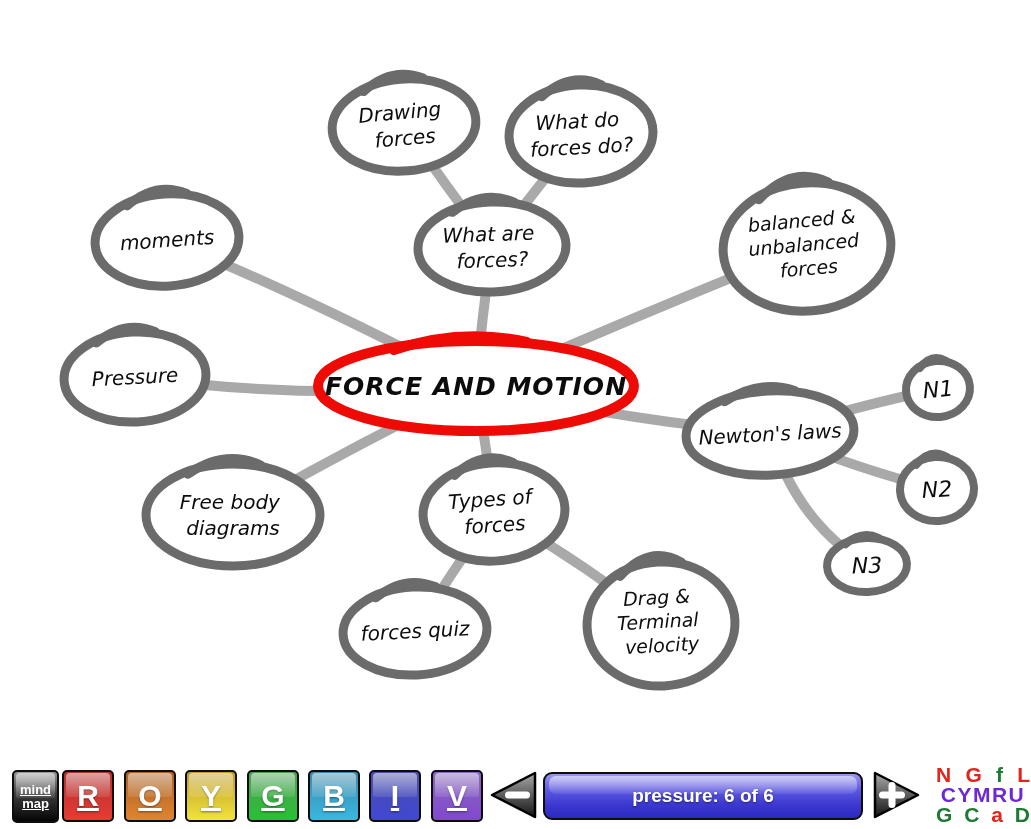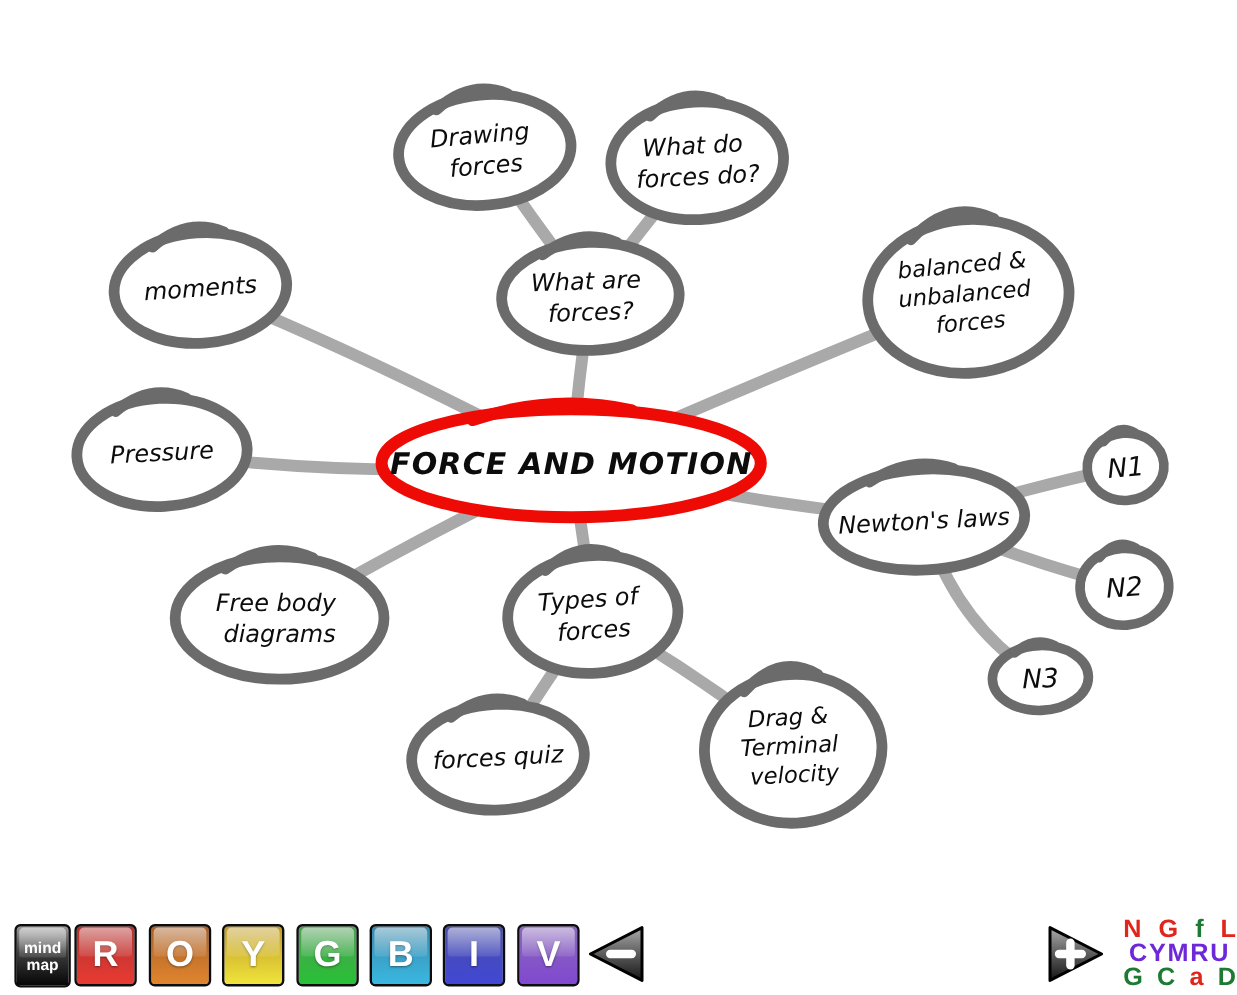--- a/index.html
+++ b/index.html
@@ -12,21 +12,21 @@
   .edge{fill:none;stroke:#a9a9a9;stroke-width:10;stroke-linecap:round;}
   .node ellipse{fill:#ffffff;stroke:#6b6b6b;stroke-width:9;}
   .node.small ellipse{stroke-width:8;}
   .node text{font-family:"DejaVu Sans",sans-serif;font-style:italic;font-size:20px;fill:#0c0c0c;text-anchor:middle;}
   .node.small text{font-size:22px;}
   .node.tight text{font-size:19px;}
   .center-node ellipse{stroke:#ee0b06;stroke-width:10;}
   .center-node text{font-weight:bold;font-size:25px;letter-spacing:1px;}
   
   #toolbar{position:absolute;left:0;top:758px;width:1031px;height:71px;}
-  .tbtn{position:absolute;box-sizing:border-box;border:2px solid #0d0d0d;border-radius:5px;cursor:pointer;}
+  .tbtn{position:absolute;box-sizing:border-box;border:2px solid #0d0d0d;border-radius:5px;cursor:pointer;text-decoration:underline;}
   .gloss::before{
     content:"";position:absolute;left:2px;right:2px;top:1px;height:50%;
     border-radius:4px 4px 2px 2px;
     background:linear-gradient(180deg,rgba(255,255,255,.55),rgba(255,255,255,.10));
     pointer-events:none;
   }
   #mindmap-btn{
     left:12px;top:12px;width:47px;height:53px;
     background:linear-gradient(180deg,#9a9a9a 0%,#3c3c3c 45%,#060606 100%);
     color:#fff;font-weight:bold;font-size:13px;line-height:14px;text-align:center;
@@ -242,20 +242,23 @@
       <linearGradient id="agL" x1="0" y1="0" x2="0" y2="1">
         <stop offset="0" stop-color="#ababab"></stop>
           <stop offset="0.5" stop-color="#5c5c5c"></stop>
           <stop offset="1" stop-color="#161616"></stop>
       </linearGradient>
     </defs>
     <polygon points="46,3 46,47 3,25" fill="url(#agL)" stroke="#000" stroke-width="2.5" stroke-linejoin="round"></polygon>
     <rect x="16" y="21.5" width="25" height="7" rx="3.5" fill="#fff"></rect>
   </svg>
 
+  <div id="status-bar" class="gloss">
+    <span style="position:relative;z-index:1;">pressure: 6 of 6</span>
+  </div>
 
   <svg class="navbtn" style="left:872px" width="49" height="50" viewBox="0 0 49 50">
     <defs>
       <linearGradient id="agR" x1="0" y1="0" x2="0" y2="1">
         <stop offset="0" stop-color="#ababab"></stop>
           <stop offset="0.5" stop-color="#5c5c5c"></stop>
           <stop offset="1" stop-color="#161616"></stop>
       </linearGradient>
     </defs>
     <polygon points="3,3 3,47 46,25" fill="url(#agR)" stroke="#000" stroke-width="2.5" stroke-linejoin="round"></polygon>

